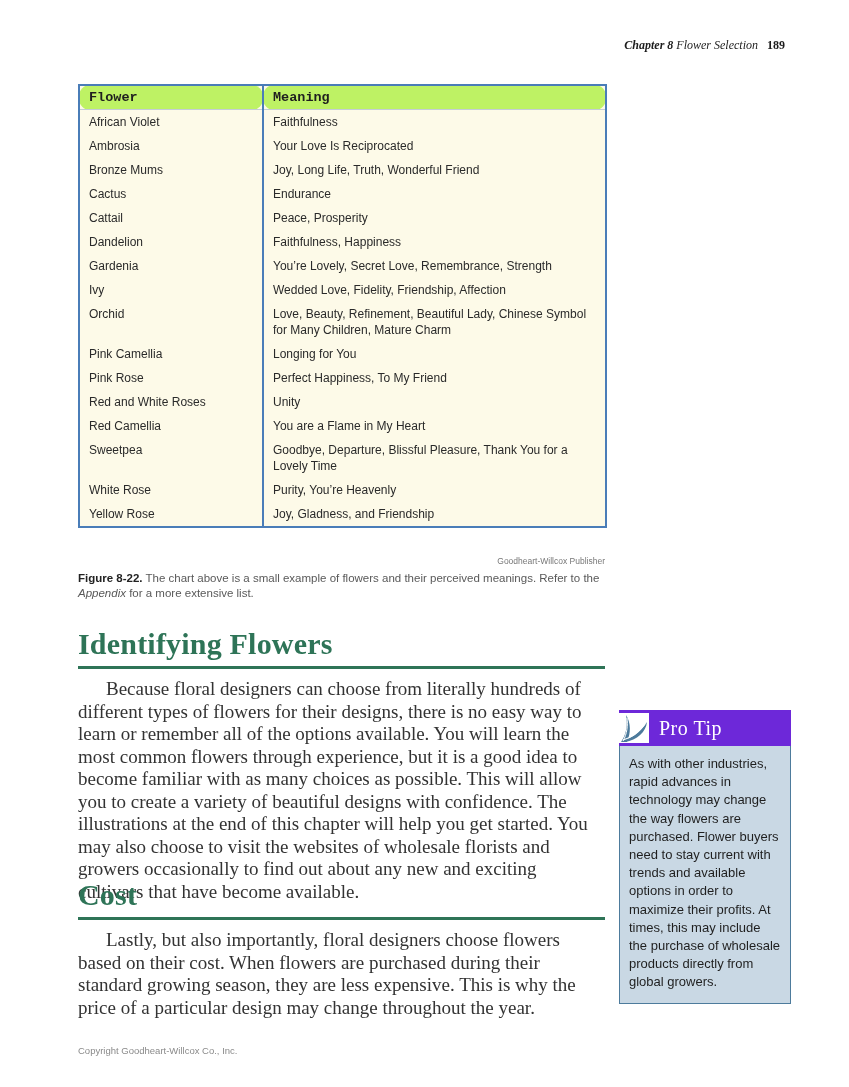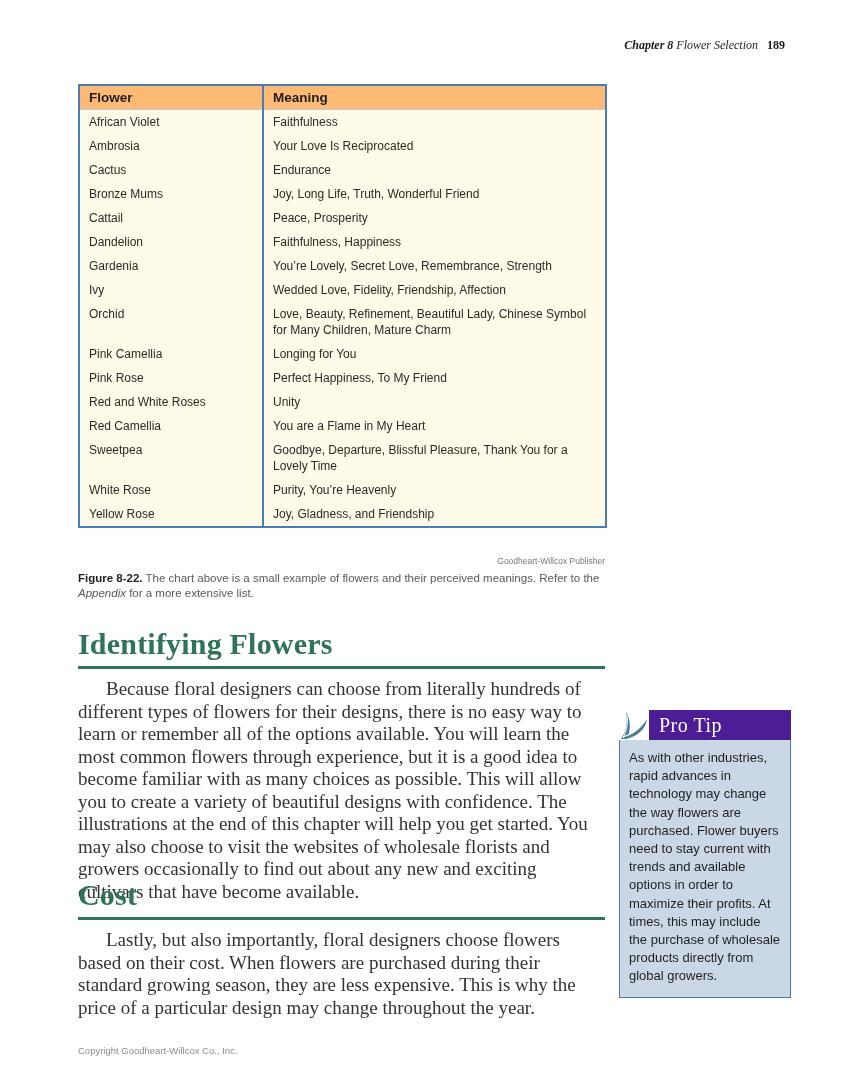--- a/index.html
+++ b/index.html
@@ -16,23 +16,24 @@
   .running-head .chap{font-weight:bold;font-style:italic;}
   .running-head .sect{font-style:italic;}
   .running-head .pageno{font-weight:bold;margin-left:9px;}
   
   .flower-table-wrap{position:absolute;top:84px;left:78px;width:527px;}
   table.flower-table{
     width:527px;border-collapse:collapse;table-layout:fixed;
     border:2px solid #4a7db8;background:#fdfae8;
   }
   table.flower-table th{
-    background:#fdba74;font-family:Liberation Sans, sans-serif;font-weight:bold;
+    background:#bef264;font-family:Liberation Mono, monospace;font-weight:bold;
     font-size:13.5px;color:#1f1f1f;text-align:left;padding:4px 8px 4px 9px;
     border-bottom:1px solid #c4cdd6;
+    border-radius:11px;
   }
   table.flower-table td{
     font-size:12px;color:#2a2a2a;line-height:16px;
     padding:4px 8px 4px 9px;vertical-align:top;
   }
   table.flower-table th + th, table.flower-table td + td{border-left:2px solid #4a7db8;}
   
   .credit{
     position:absolute;top:556px;left:78px;width:527px;text-align:right;
     font-size:8.5px;color:#777;
@@ -55,21 +56,21 @@
   p.body-text{
     margin:9px 0 0 0;font-family:"Liberation Serif",serif;
     font-size:19px;line-height:22.5px;color:#333;text-indent:28px;
   }
   
   .protip{
     position:absolute;left:619px;top:710px;width:172px;
     border:1px solid #4d7b9c;box-sizing:border-box;background:#c9d8e4;
   }
   .protip-header{
-    background:#4c1d95;height:30px;display:flex;align-items:center;
+    background:#6d28d9;height:36px;display:flex;align-items:center;
     margin:-1px -1px 0 -1px;
   }
   .protip-icon{width:30px;height:30px;flex:0 0 30px;display:block;background:#ffffff;}
   .protip-title{
     font-family:"Liberation Serif",serif;font-size:20px;color:#ffffff;
     margin-left:10px;letter-spacing:.5px;
   }
   .protip-body{
     padding:9px 8px 11px 9px;font-size:13px;line-height:18.2px;color:#1f1f1f;
   }
@@ -96,26 +97,26 @@
     <tbody>
         <tr>
           <td>African Violet</td>
           <td>Faithfulness</td>
         </tr>
         <tr>
           <td>Ambrosia</td>
           <td>Your Love Is Reciprocated</td>
         </tr>
         <tr>
+          <td>Bronze Mums</td>
+          <td>Joy, Long Life, Truth, Wonderful Friend</td>
+        </tr>
+        <tr>
           <td>Cactus</td>
           <td>Endurance</td>
-        </tr>
-        <tr>
-          <td>Bronze Mums</td>
-          <td>Joy, Long Life, Truth, Wonderful Friend</td>
         </tr>
         <tr>
           <td>Cattail</td>
           <td>Peace, Prosperity</td>
         </tr>
         <tr>
           <td>Dandelion</td>
           <td>Faithfulness, Happiness</td>
         </tr>
         <tr>

